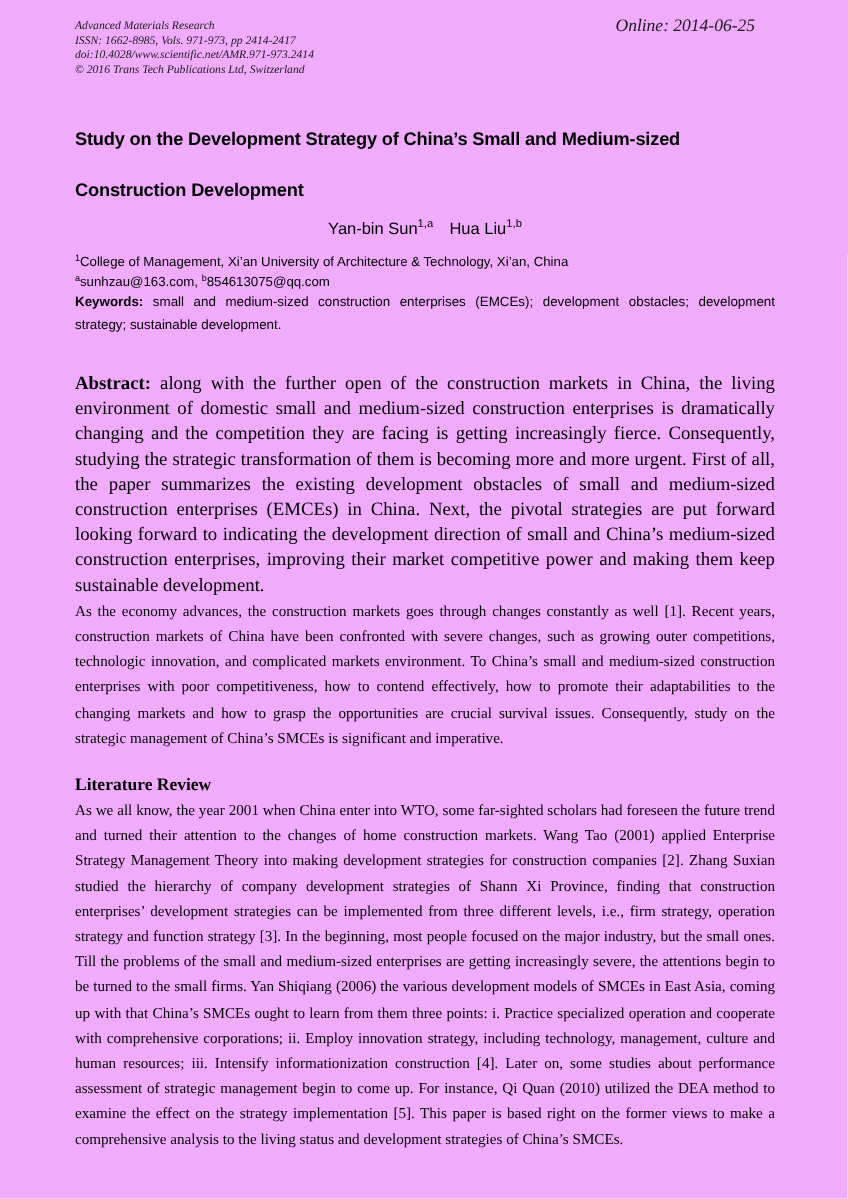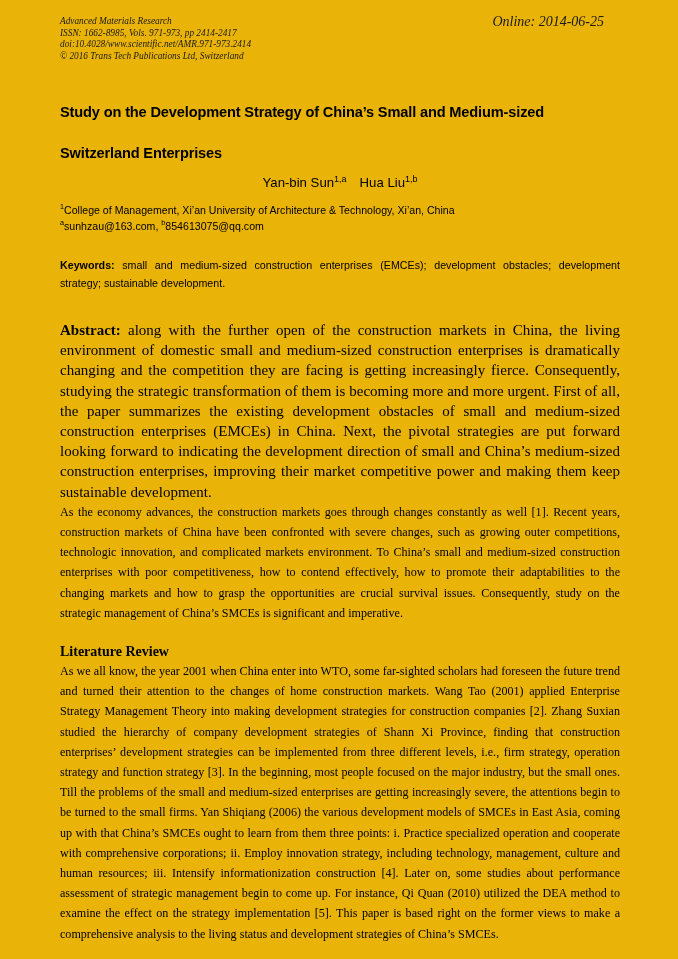--- a/index.html
+++ b/index.html
@@ -10,21 +10,21 @@
   }
   body {
     font-family: "Liberation Serif", serif;
     color: #000000;
   }
   .page {
     position: relative;
     width: 678px;
     height: 959px;
     margin: 0 auto;
-    background: #eab308;
+    background: #f0abfc;
     overflow: hidden;
     box-sizing: border-box;
   }
   .content {
     position: absolute;
     left: 60px;
     top: 16px;
     width: 560px;
   }
 
@@ -91,21 +91,20 @@
     font-family: "Liberation Sans", sans-serif;
     font-size: 10.6px;
     line-height: 15.5px;
   }
   .affil-line {
     display: block;
   }
 
   
   .keywords {
-    margin-top: 23px;
     font-family: "Liberation Sans", sans-serif;
     font-size: 10.7px;
     line-height: 17.5px;
     text-align: justify;
   }
   .keywords b {
     font-weight: bold;
   }
 
   
@@ -151,21 +150,21 @@
         <div class="masthead-line">Advanced Materials Research</div>
         <div class="masthead-line">ISSN: 1662-8985, Vols. 971-973, pp 2414-2417</div>
         <div class="masthead-line">doi:10.4028/www.scientific.net/AMR.971-973.2414</div>
         <div class="masthead-line">© 2016 Trans Tech Publications Ltd, Switzerland</div>
       </div>
       <div class="masthead-right">Online: 2014-06-25</div>
     </div>
 
     <div class="title-block">
       <span class="title-line">Study on the Development Strategy of China’s Small and Medium-sized</span>
-      <span class="title-line">Switzerland Enterprises</span>
+      <span class="title-line">Construction Development</span>
     </div>
 
     <div class="authors">
       <span>Yan-bin Sun</span><sup>1,a</sup><span class="author-gap"></span><span>Hua Liu</span><sup>1,b</sup>
     </div>
 
     <div class="affiliation">
       <span class="affil-line"><sup>1</sup><span>College of Management, Xi’an University of Architecture &amp; Technology, Xi’an, China</span></span>
       <span class="affil-line"><sup>a</sup><span>sunhzau@163.com, </span><sup>b</sup><span>854613075@qq.com</span></span>
     </div>

